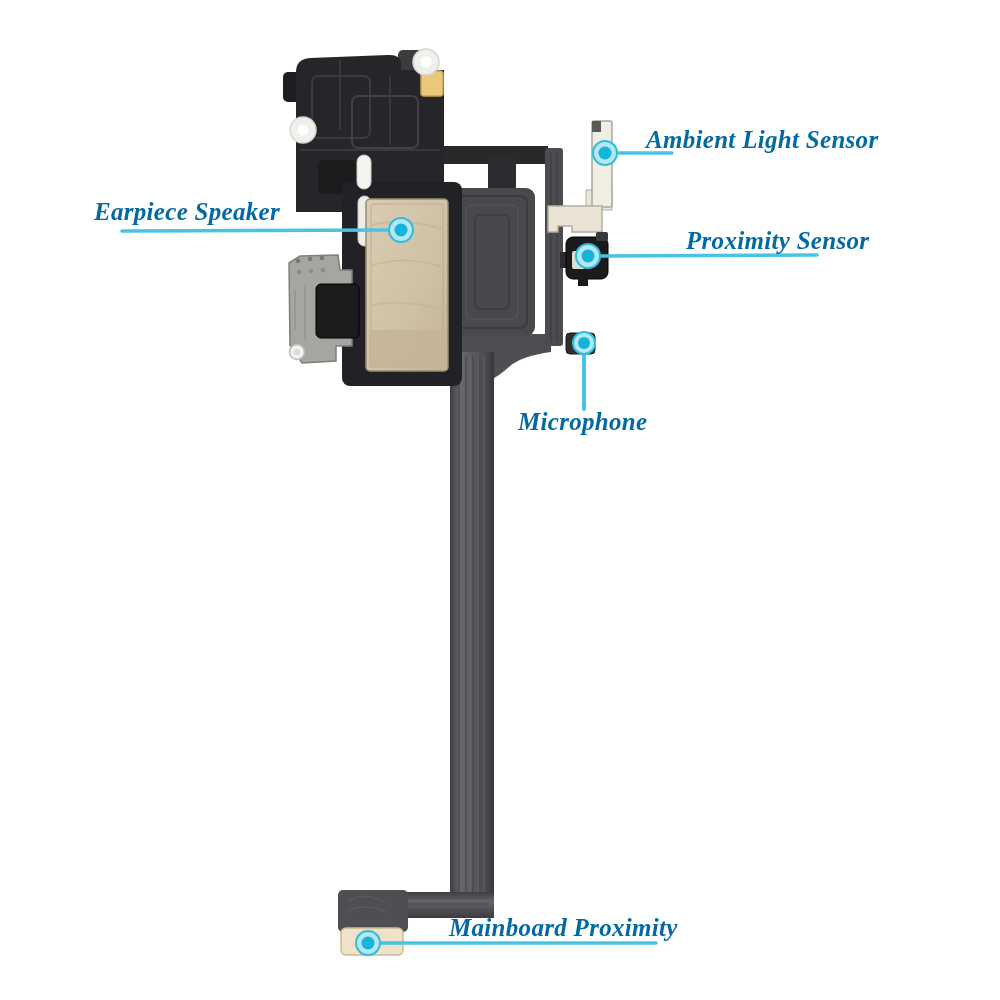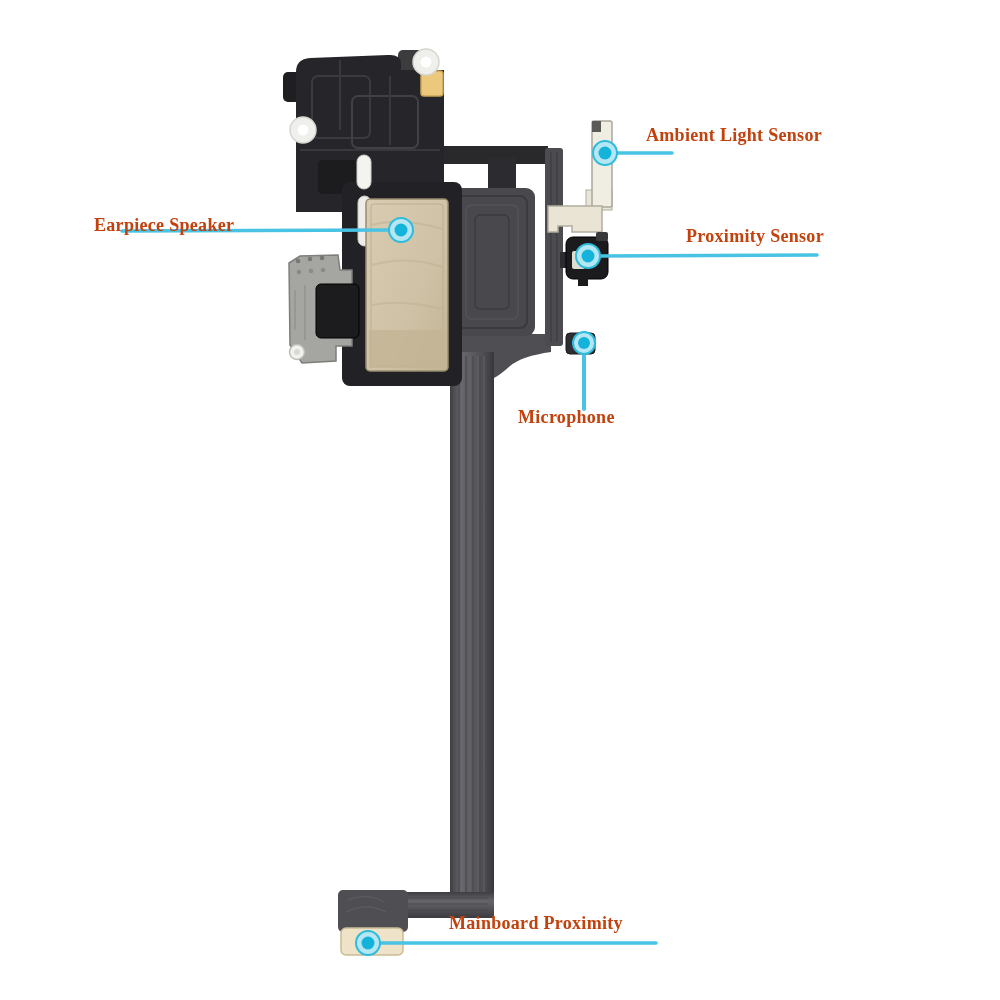--- a/index.html
+++ b/index.html
@@ -11,28 +11,29 @@
     position: relative;
     width: 1000px; height: 1000px;
     background: #ffffff;
     overflow: hidden;
   }
   .stage svg { position: absolute; left: 0; top: 0; }
   .label {
     position: absolute;
     font-family: "Liberation Serif", serif;
     font-weight: 700;
-    font-size: 18px;
+    font-size: 25px;
     line-height: 1.1;
-    color: #c2410c;
+    color: #0369a1;
     white-space: nowrap;
     letter-spacing: 0.3px;
+    font-style: italic;
   }
   .lbl-ambient    { left: 646px; top: 126px; }
-  .lbl-earpiece   { left: 94px;  top: 216px; }
+  .lbl-earpiece   { left: 94px;  top: 198px; }
   .lbl-proximity  { left: 686px; top: 227px; }
   .lbl-microphone { left: 518px; top: 408px; }
   .lbl-mainboard  { left: 449px; top: 914px; }
 </style>
 </head>
 <body>
 
 <div class="stage">
 
   <svg width="1000" height="1000" viewBox="0 0 1000 1000">

